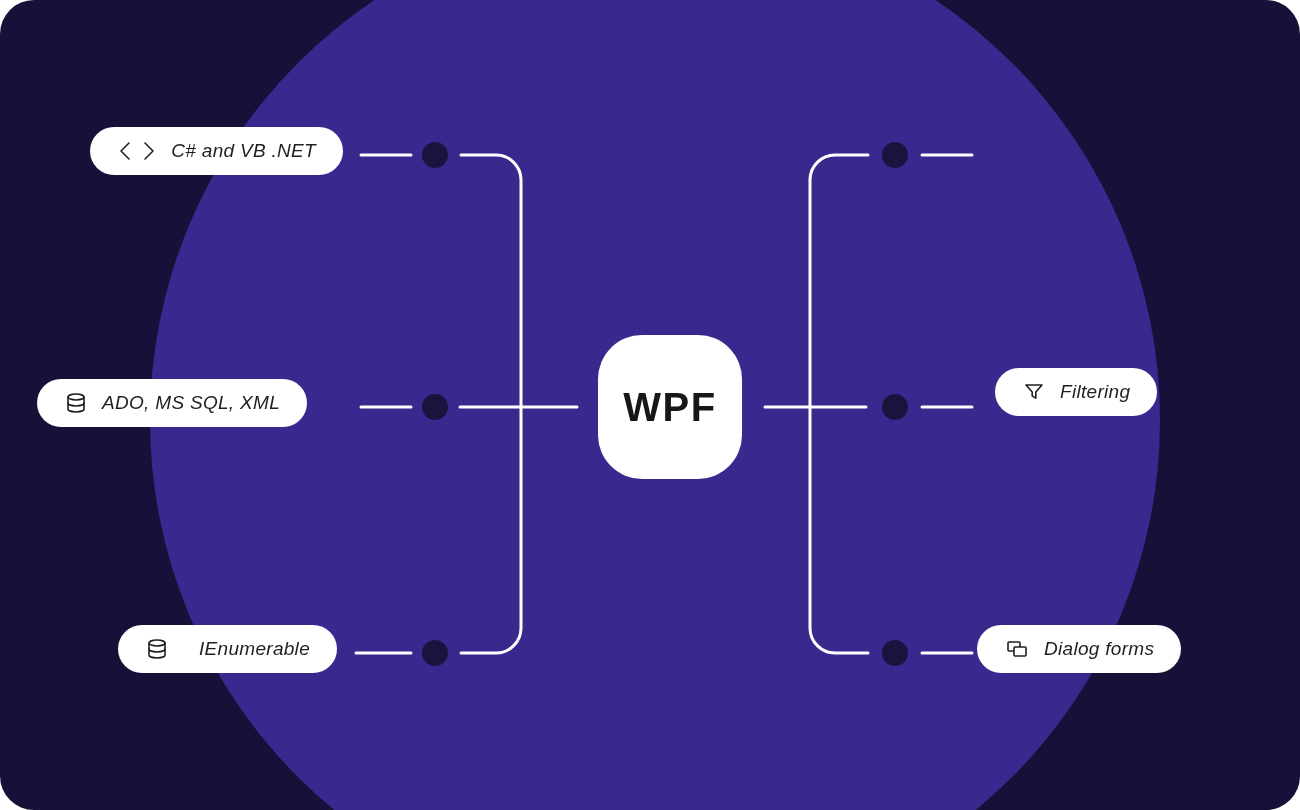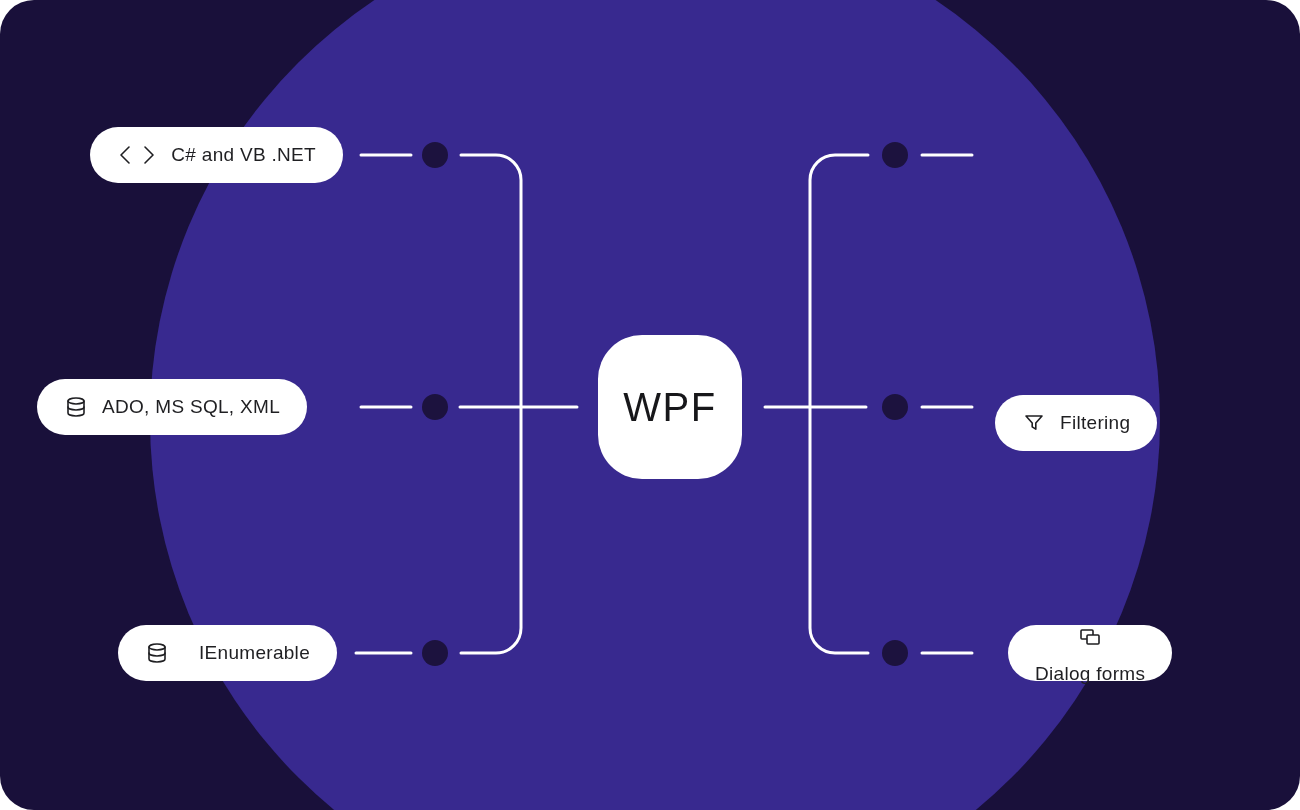--- a/index.html
+++ b/index.html
@@ -19,38 +19,39 @@
     background:var(--bg);border-radius:34px;overflow:hidden;
   }
   .big-circle{
     position:absolute;left:150px;top:-85px;width:1010px;height:1010px;
     border-radius:50%;background:var(--circle);
   }
   svg.connectors{position:absolute;left:0;top:0;width:1300px;height:810px;}
   .cline{stroke:var(--line);stroke-width:3;fill:none;stroke-linecap:round;}
   .cdot{fill:var(--dot);}
   .pill{
-    position:absolute;height:56px;background:var(--pill-bg);
+    position:absolute;height:48px;background:var(--pill-bg);
     border-radius:28px;display:flex;align-items:center;gap:14px;
     padding:0 27px;font-size:19px;letter-spacing:.3px;color:var(--pill-text);
     white-space:nowrap;
+    font-style:italic;
   }
   .pill .node-icon{display:flex;align-items:center;flex:0 0 auto;color:var(--pill-text);}
   .pill .node-icon svg{stroke:currentColor;fill:none;stroke-width:1.6;stroke-linecap:round;stroke-linejoin:round;}
   .pill-l1{top:127px;right:957px;}
   .pill-l2{top:379px;right:993px;}
   .pill-l3{top:625px;right:963px;gap:30px;}
   .pill-r1{top:127px;left:995px;}
-  .pill-r2{top:395px;left:995px;}
-  .pill-r3{top:625px;left:1008px;flex-direction:column;}
+  .pill-r2{top:368px;left:995px;}
+  .pill-r3{top:625px;left:977px;}
   .center-node{
     position:absolute;left:598px;top:335px;width:144px;height:144px;
     background:var(--pill-bg);border-radius:44px;
     display:flex;align-items:center;justify-content:center;
-    font-size:40px;font-weight:400;letter-spacing:1.5px;color:var(--center-text);
+    font-size:40px;font-weight:700;letter-spacing:1.5px;color:var(--center-text);
   }
 </style>
 </head>
 <body>
 
 <div class="canvas">
   <div class="big-circle"></div>
 
   <svg class="connectors" viewBox="0 0 1300 810" aria-hidden="true">
 

